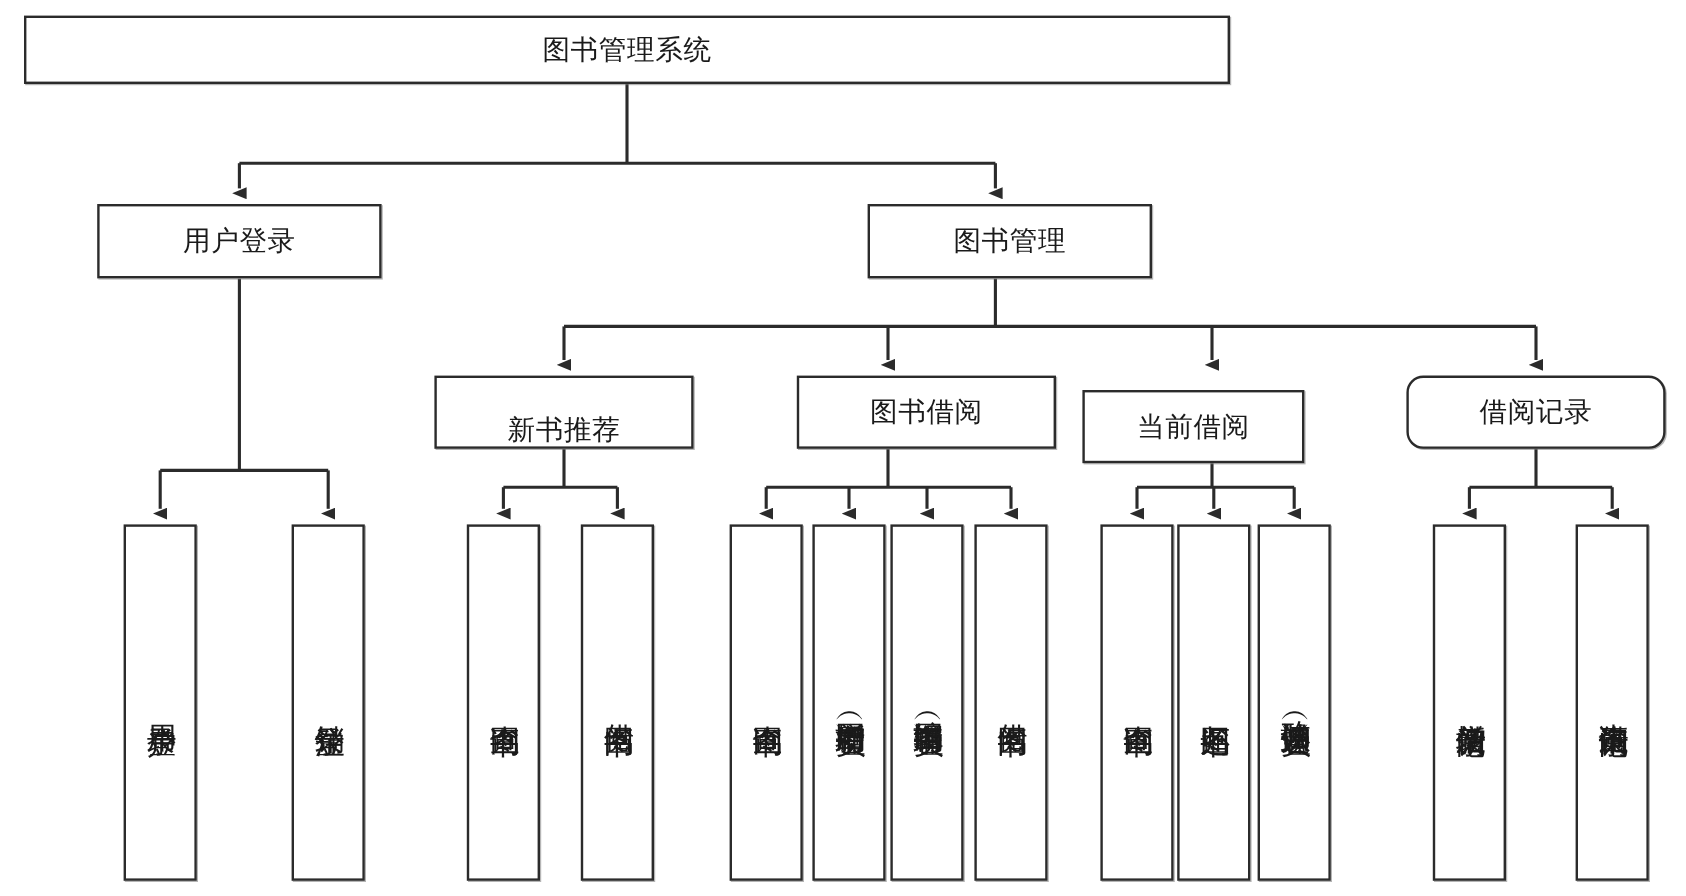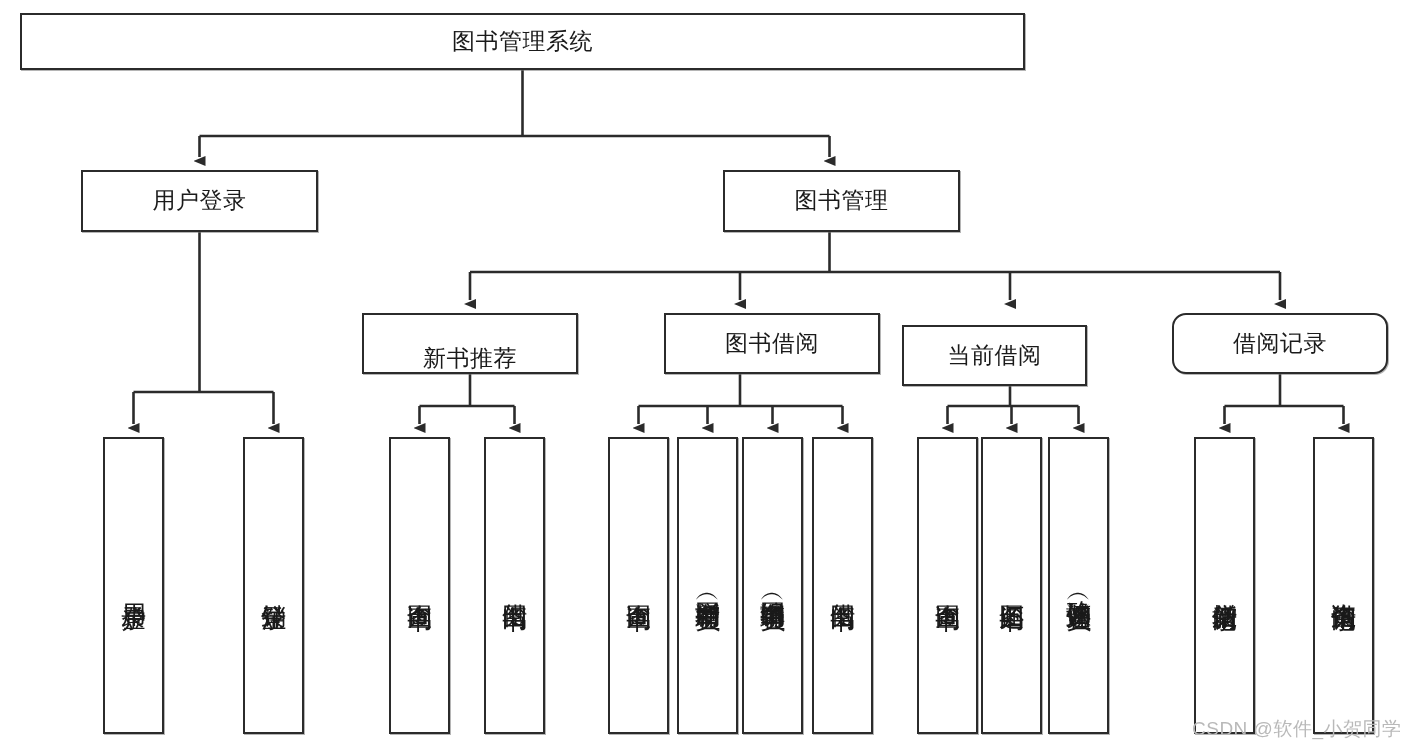--- a/index.html
+++ b/index.html
@@ -164,14 +164,13 @@
       <div class="node vertical" style="left: 1048px; top: 437px; width: 61px; height: 297px;">
         <span class="node-label">确认归还（管理员）</span>
       </div>
       <div class="node vertical" style="left: 1194px; top: 437px; width: 61px; height: 297px;">
         <span class="node-label">新增借阅记录</span>
       </div>
       <div class="node vertical" style="left: 1313px; top: 437px; width: 61px; height: 297px;">
         <span class="node-label">查询借阅记录</span>
       </div>
     </div>
-  <div class="watermark" id="watermark" style="left: 1192px; top: 716px;">CSDN @软件_小贺同学</div>
 </div>
 
 </body></html>

